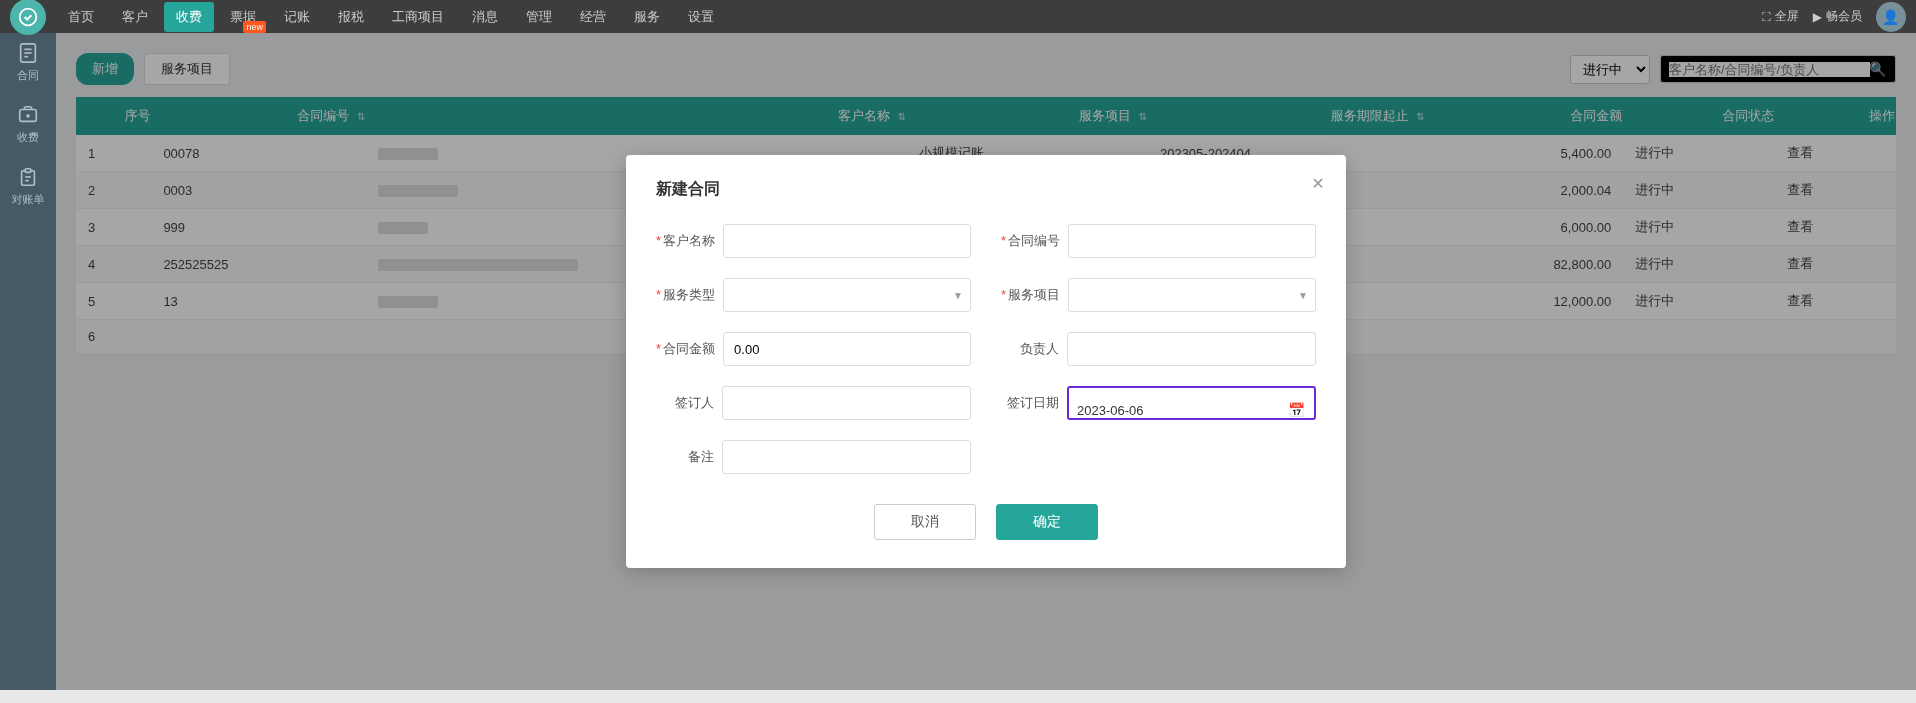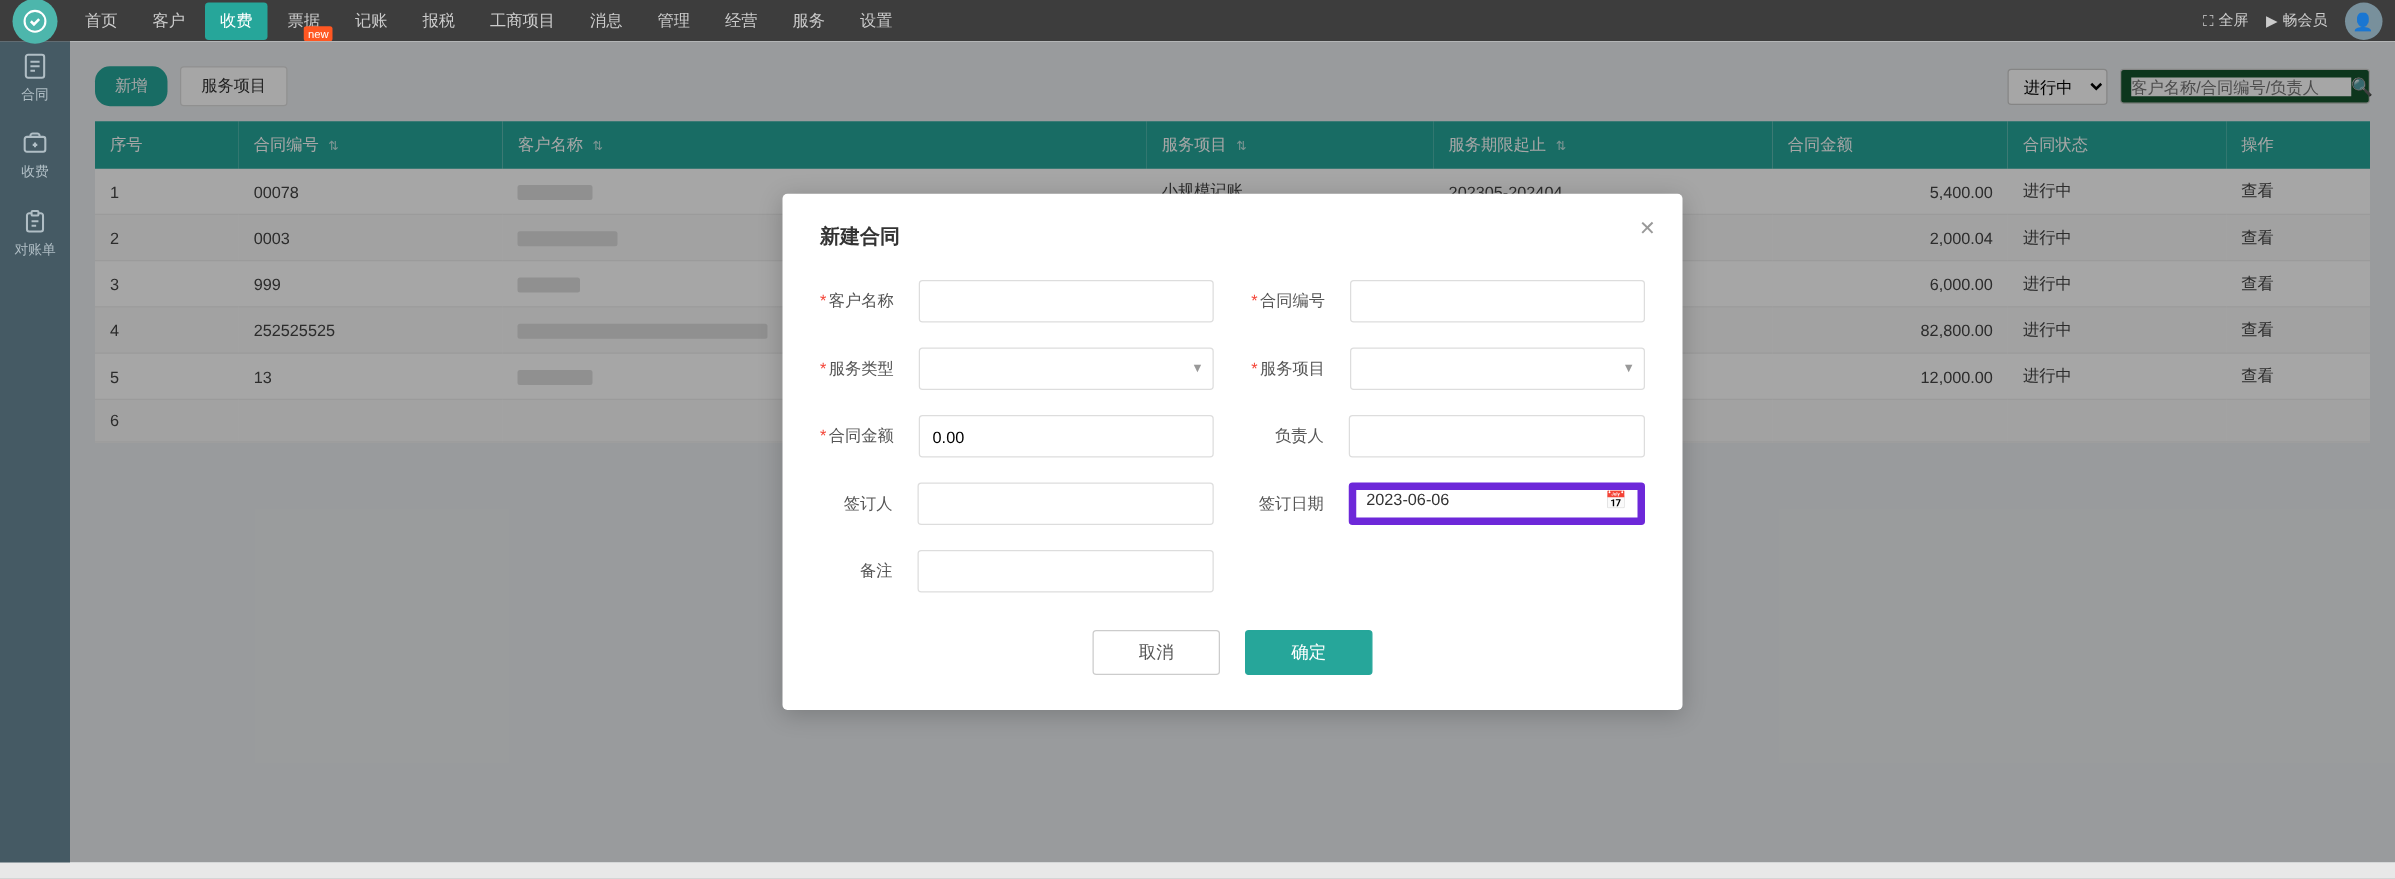--- a/index.html
+++ b/index.html
@@ -132,42 +132,42 @@
       font-size: 13px;
       background: #fff;
       cursor: pointer;
       min-width: 80px;
     }
     .search-box {
       border: 1px solid #ccc;
       padding: 5px 8px;
       border-radius: 3px;
       font-size: 13px;
-      background: #14532d;
-      width: 200px;
+      background: #000000;
+      width: 236px;
       color: #999;
       display: flex; align-items: center;
     }
     .search-input {
       border: none; outline: none; font-size: 13px; color: #999; flex: 1;
     }
 
     
     .data-table {
       width: 100%;
       border-collapse: collapse;
       background: #fff;
     }
     .data-table thead tr {
       background: #26a69a;
       color: #fff;
     }
     .data-table thead th {
-      padding: 10px 12px;
-      text-align: left;
+      padding: 10px 1px;
+      text-align: right;
       font-weight: normal;
       font-size: 13px;
       white-space: nowrap;
     }
     .data-table tbody tr:nth-child(even) { background: #f9f9f9; }
     .data-table tbody td {
       padding: 9px 12px;
       border-bottom: 1px solid #eee;
       font-size: 13px;
       color: #444;
@@ -226,21 +226,21 @@
     }
     .form-row {
       display: flex;
       gap: 30px;
       margin-bottom: 20px;
     }
     .form-field {
       flex: 1;
       display: flex;
       align-items: center;
-      gap: 20px;
+      gap: 8px;
     }
     .form-label {
       white-space: nowrap;
       color: #555;
       font-size: 13px;
       min-width: 58px;
       text-align: right;
     }
     .required-mark {
       color: #f44336;
@@ -310,22 +310,22 @@
     }
     .calendar-icon {
       color: #bbb;
       margin-left: 4px;
       font-size: 14px;
       cursor: pointer;
     }
     .date-field-wrap {
       flex: 1;
       display: flex;
-      align-items: flex-start;
-      border: 6px solid #6d28d9;
+      align-items: flex-end;
+      border: 2px solid #6d28d9;
       border-radius: 3px;
       padding: 0 8px;
       height: 34px;
     }
     .date-field-wrap input {
       flex: 1;
       border: none;
       outline: none;
       font-size: 13px;
       color: #333;

